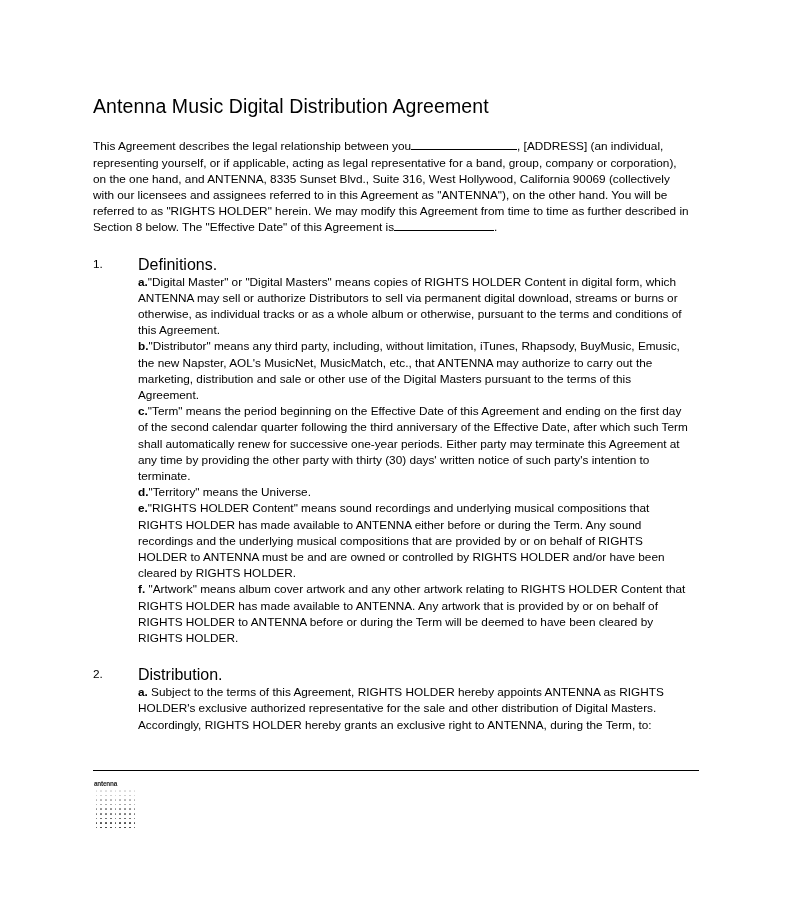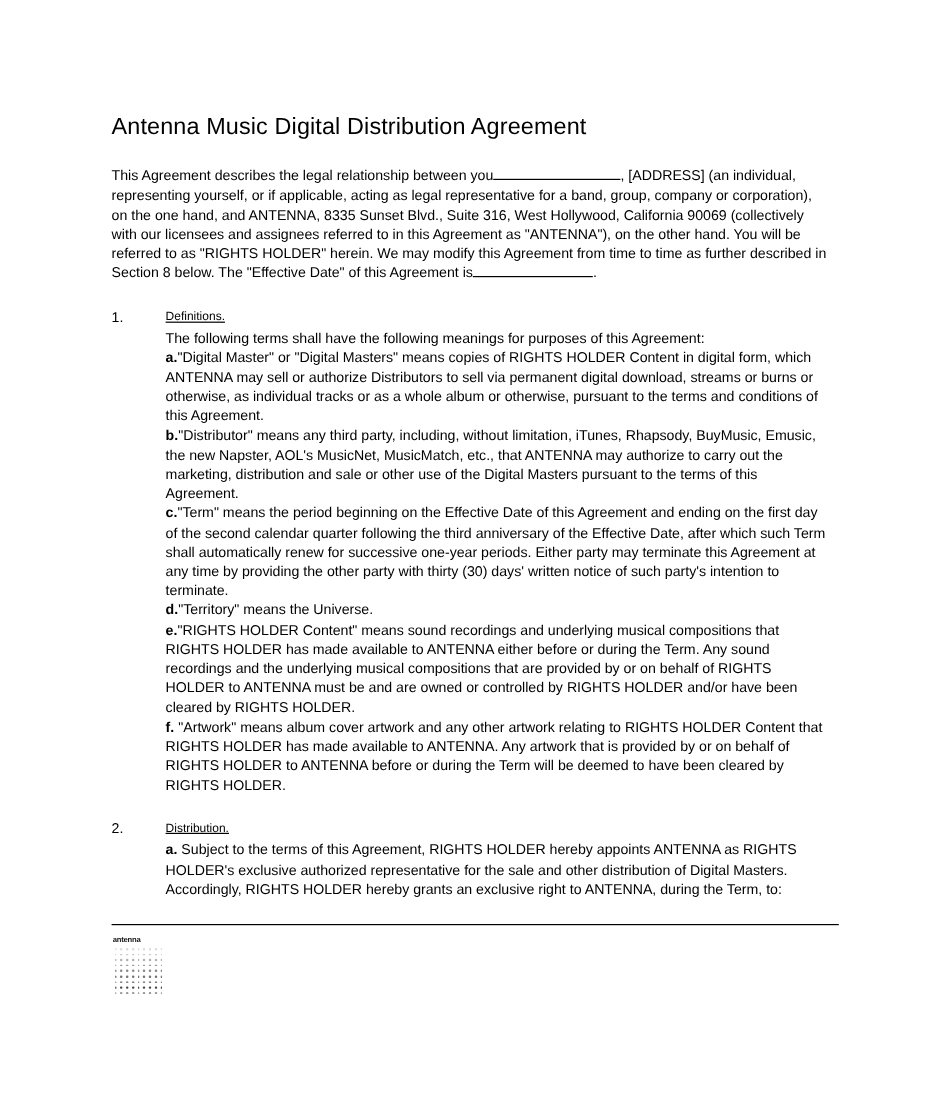--- a/index.html
+++ b/index.html
@@ -60,25 +60,24 @@
     left: 0;
     top: 0;
     width: 40px;
     font-size: 11.8px;
     line-height: 17px;
   }
   .section-body {
     margin-left: 45px;
   }
   .section-heading {
-    font-size: 10px;
+    font-size: 16px;
     line-height: 17px;
     margin: 0 0 1px 0;
     font-weight: normal;
-    text-decoration: underline;
   }
   .clause {
     font-size: 11.8px;
     line-height: 16.2px;
     margin: 0;
     text-align: left;
   }
   .lead {
     font-weight: bold;
   }
@@ -130,21 +129,20 @@
   <div class="content">
 
     <h1 class="doc-title">Antenna Music Digital Distribution Agreement</h1>
 
     <p class="para"><span>This Agreement describes the legal relationship between you</span><span class="blank-line blank-w1"></span><span>, [ADDRESS] (an individual, representing yourself, or if applicable, acting as legal representative for a band, group, company or corporation), on the one hand, and ANTENNA, 8335 Sunset Blvd., Suite 316, West Hollywood, California 90069 (collectively with our licensees and assignees referred to in this Agreement as "ANTENNA"), on the other hand. You will be referred to as "RIGHTS HOLDER" herein. We may modify this Agreement from time to time as further described in Section 8 below. The "Effective Date" of this Agreement is</span><span class="blank-line blank-w2"></span><span>.</span></p>
 
     <div class="section">
       <div class="section-num">1.</div>
       <div class="section-body">
         <h2 class="section-heading">Definitions.</h2>
-        <p class="clause"><span>The following terms shall have the following meanings for purposes of this Agreement:</span></p>
         <p class="clause"><span class="lead">a.</span><span>"Digital Master" or "Digital Masters" means copies of RIGHTS HOLDER Content in digital form, which ANTENNA may sell or authorize Distributors to sell via permanent digital download, streams or burns or otherwise, as individual tracks or as a whole album or otherwise, pursuant to the terms and conditions of this Agreement.</span></p>
         <p class="clause"><span class="lead">b.</span><span>"Distributor" means any third party, including, without limitation, iTunes, Rhapsody, BuyMusic, Emusic, the new Napster, AOL's MusicNet, MusicMatch, etc., that ANTENNA may authorize to carry out the marketing, distribution and sale or other use of the Digital Masters pursuant to the terms of this Agreement.</span></p>
         <p class="clause"><span class="lead">c.</span><span>"Term" means the period beginning on the Effective Date of this Agreement and ending on the first day of the second calendar quarter following the third anniversary of the Effective Date, after which such Term shall automatically renew for successive one-year periods. Either party may terminate this Agreement at any time by providing the other party with thirty (30) days' written notice of such party's intention to terminate.</span></p>
         <p class="clause"><span class="lead">d.</span><span>"Territory" means the Universe.</span></p>
         <p class="clause"><span class="lead">e.</span><span>"RIGHTS HOLDER Content" means sound recordings and underlying musical compositions that RIGHTS HOLDER has made available to ANTENNA either before or during the Term. Any sound recordings and the underlying musical compositions that are provided by or on behalf of RIGHTS HOLDER to ANTENNA must be and are owned or controlled by RIGHTS HOLDER and/or have been cleared by RIGHTS HOLDER.</span></p>
         <p class="clause"><span class="lead">f.</span><span> "Artwork" means album cover artwork and any other artwork relating to RIGHTS HOLDER Content that RIGHTS HOLDER has made available to ANTENNA. Any artwork that is provided by or on behalf of RIGHTS HOLDER to ANTENNA before or during the Term will be deemed to have been cleared by RIGHTS HOLDER.</span></p>
       </div>
     </div>
 
     <div class="section">

